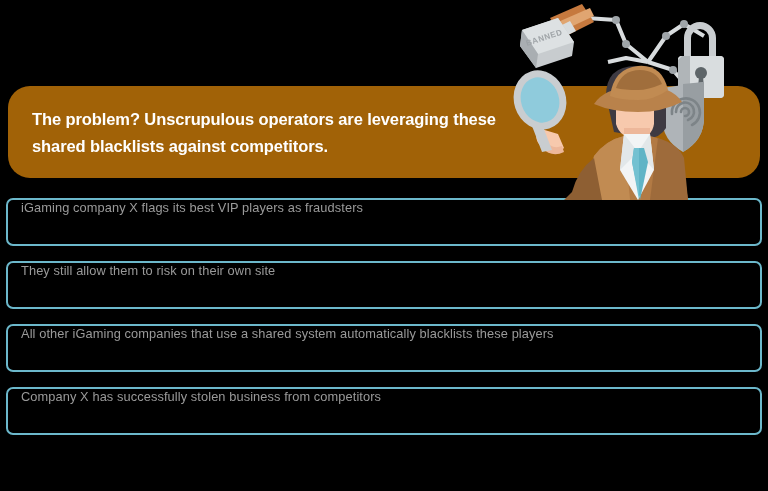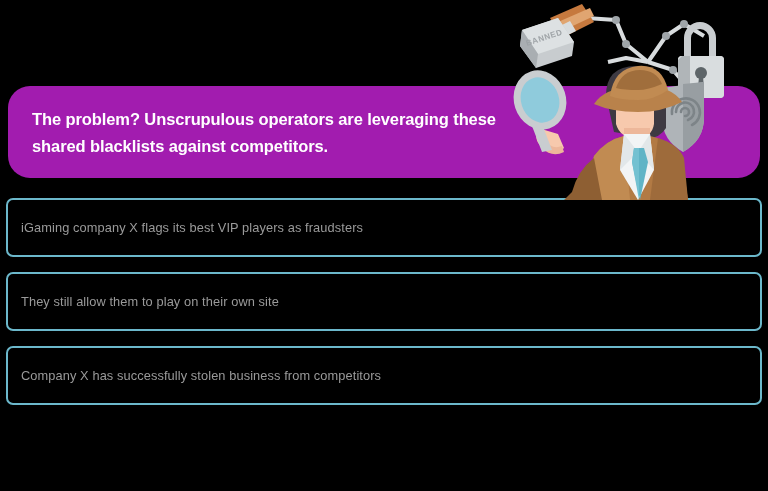--- a/index.html
+++ b/index.html
@@ -28,21 +28,21 @@
   }
   #illustration svg { display: block; }
 
   
   #headline-banner {
     position: absolute;
     left: 8px;
     top: 86px;
     width: 752px;
     height: 92px;
-    background: #a21caf;
+    background: #a16207;
     border-radius: 22px;
     z-index: 1;
   }
   #headline-text {
     position: absolute;
     left: 24px;
     top: 20px;
     width: 500px;
     color: #ffffff;
     font-size: 16.5px;
@@ -55,26 +55,25 @@
   #steps-list {
     position: absolute;
     left: 6px;
     top: 198px;
     width: 756px;
     z-index: 2;
   }
   .step-row {
     box-sizing: border-box;
     width: 756px;
-    height: 59px;
+    height: 48px;
     border: 2px solid #6CB8CB;
     border-radius: 7px;
     background: #000000;
     display: flex;
-    align-items: center;
     margin-bottom: 15px;
   }
   .step-label {
     padding-left: 13px;
     color: #9a9a9a;
     font-size: 12.8px;
     font-weight: normal;
     letter-spacing: 0.1px;
     white-space: nowrap;
   }
@@ -171,22 +170,25 @@
   </svg>
 </div>
 
 <div id="steps-list">
 
   <div class="step-row">
     <span class="step-label">iGaming company X flags its best VIP players as fraudsters</span>
   </div>
 
   <div class="step-row">
-    <span class="step-label">They still allow them to play on their own site</span>
+    <span class="step-label">They still allow them to risk on their own site</span>
   </div>
 
 
+  <div class="step-row">
+    <span class="step-label">All other iGaming companies that use a shared system automatically blacklists these players</span>
+  </div>
 
   <div class="step-row">
     <span class="step-label">Company X has successfully stolen business from competitors</span>
   </div>
 
 </div>
 
 </body></html>

